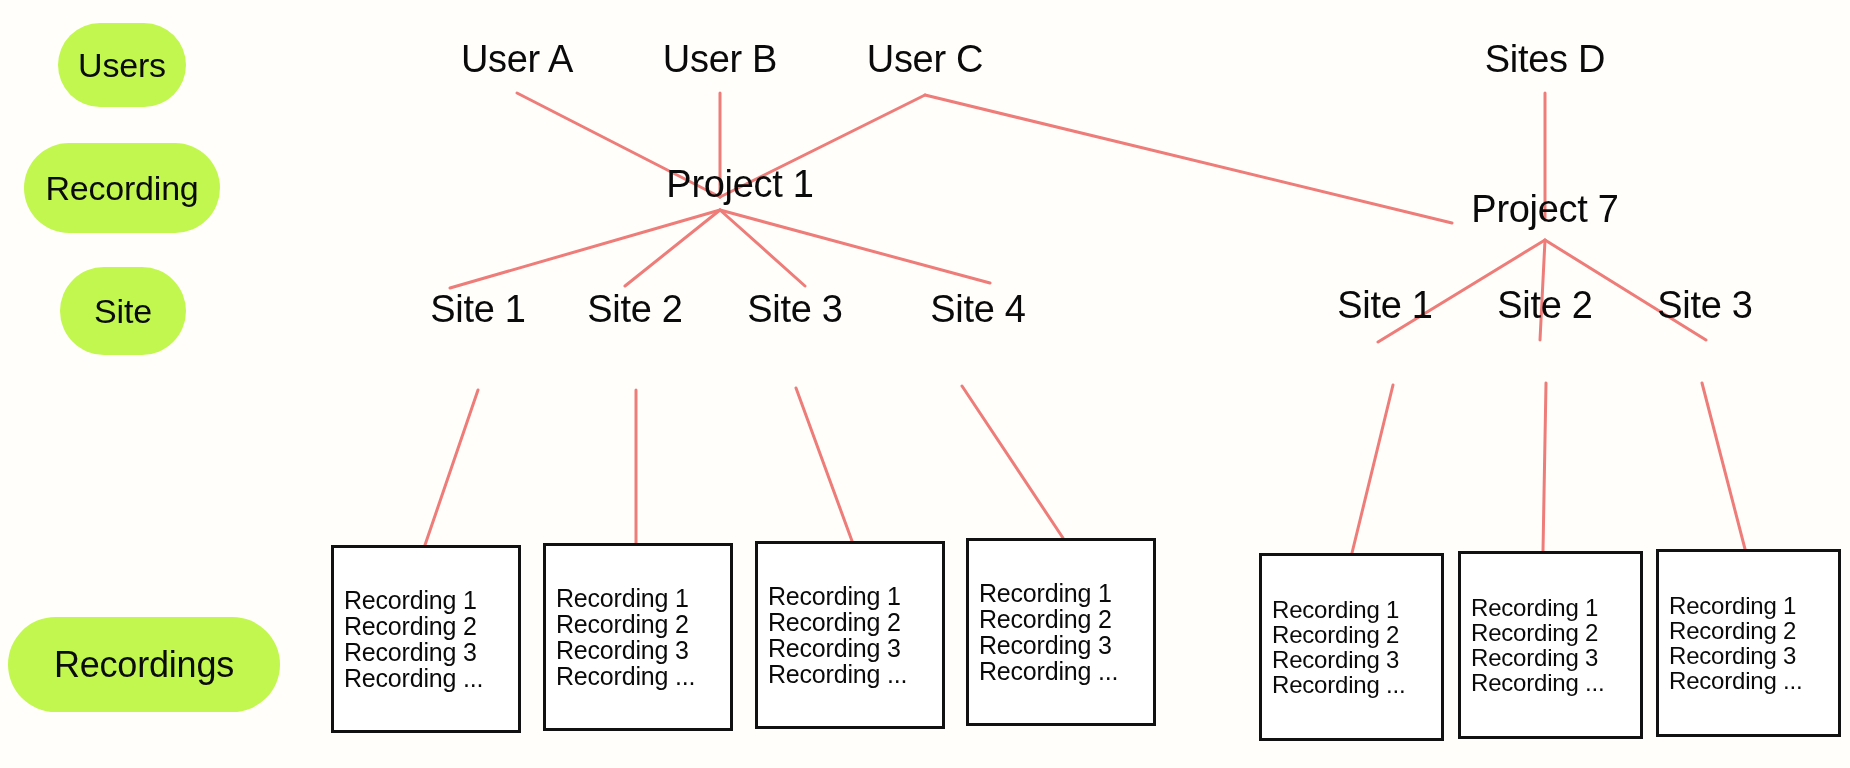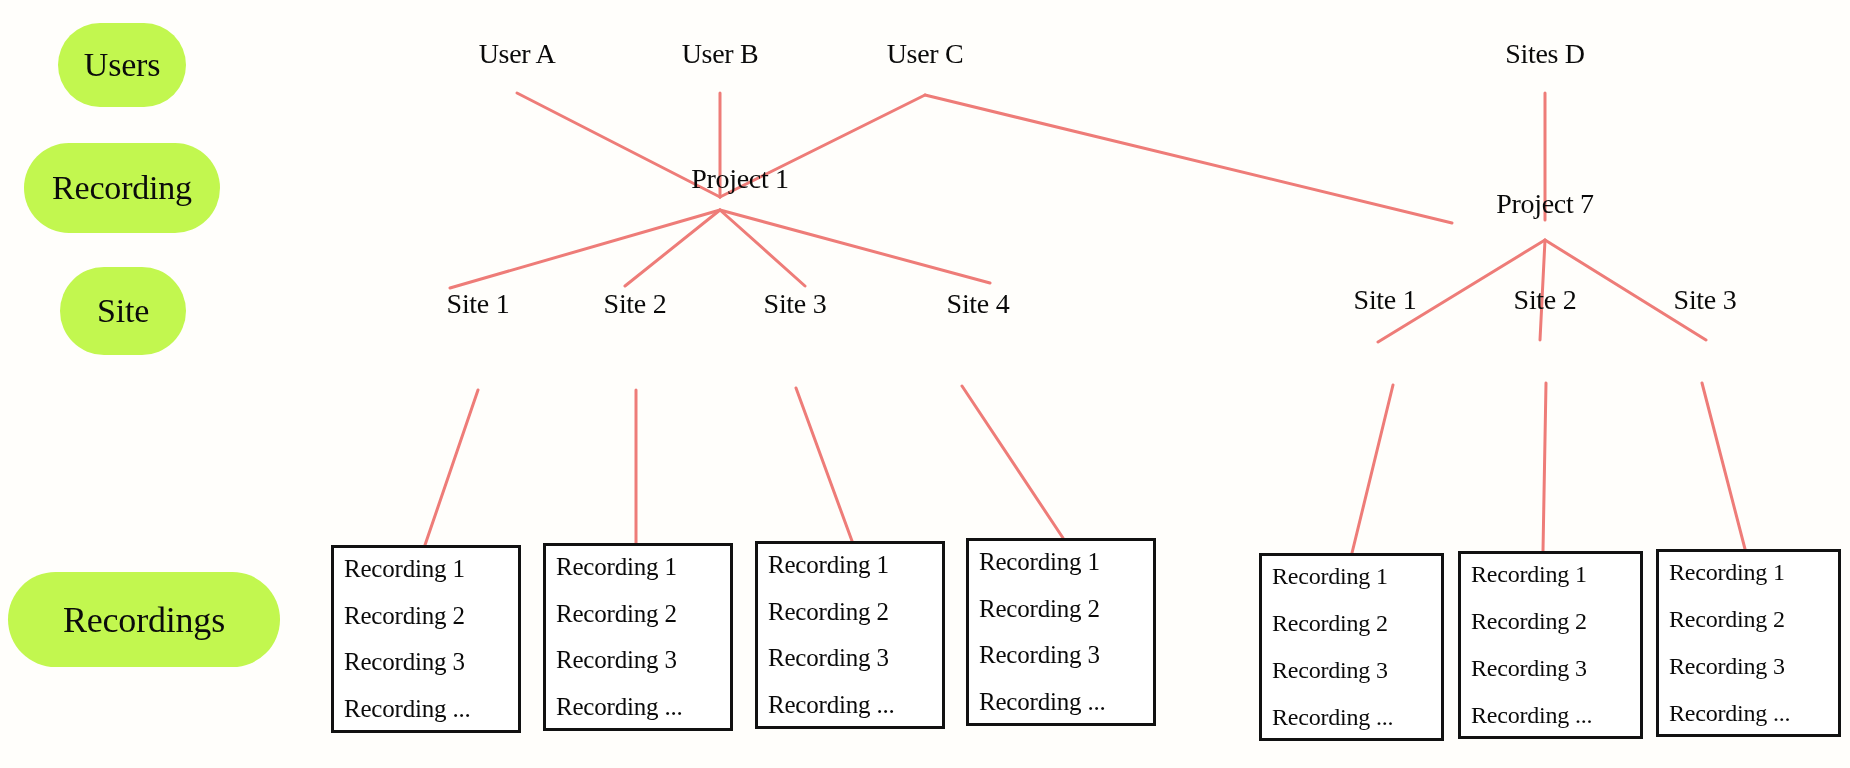--- a/index.html
+++ b/index.html
@@ -9,21 +9,20 @@
   }
   body {
     font-family: "Liberation Sans", sans-serif;
   }
   #canvas {
     position: relative;
     width: 1850px;
     height: 768px;
     background: #fffefb;
     overflow: hidden;
-    font-family: Liberation Serif, serif;
   }
   #edges {
     position: absolute;
     left: 0;
     top: 0;
     width: 1850px;
     height: 768px;
     pointer-events: none;
   }
   .pill {
@@ -35,33 +34,33 @@
     border-radius: 999px;
     color: #0b0b0b;
     font-weight: 400;
     letter-spacing: -0.2px;
     white-space: nowrap;
   }
   .node-label {
     position: absolute;
     color: #0a0a0a;
     white-space: nowrap;
-    font-size: 28px;
+    font-size: 38px;
     letter-spacing: -0.3px;
     transform: translateX(-50%);
     text-align: center;
   }
   .rec-box {
     position: absolute;
     box-sizing: border-box;
     border: 3px solid #111111;
     background: #ffffff;
     display: flex;
     flex-direction: column;
-    justify-content: space-between;
+    justify-content: center;
     padding: 8px 0 8px 10px;
   }
   .rec-item {
     font-size: 25px;
     color: #0a0a0a;
     line-height: 1.05;
     white-space: nowrap;
     letter-spacing: -0.2px;
   }
 </style>
@@ -87,21 +86,21 @@
       <polyline points="796,388 852,541" fill="none" stroke="#ee7c78" stroke-width="3" stroke-linecap="round" stroke-linejoin="round"></polyline>
       <polyline points="962,386 1063,538" fill="none" stroke="#ee7c78" stroke-width="3" stroke-linecap="round" stroke-linejoin="round"></polyline>
       <polyline points="1393,385 1352,553" fill="none" stroke="#ee7c78" stroke-width="3" stroke-linecap="round" stroke-linejoin="round"></polyline>
       <polyline points="1546,383 1543,551" fill="none" stroke="#ee7c78" stroke-width="3" stroke-linecap="round" stroke-linejoin="round"></polyline>
       <polyline points="1702,383 1745,549" fill="none" stroke="#ee7c78" stroke-width="3" stroke-linecap="round" stroke-linejoin="round"></polyline>
     </svg>
   <div id="legend-layer">
       <div class="pill" style="left: 58px; top: 23px; width: 128px; height: 84px; font-size: 34px; background: rgb(194, 247, 79);">Users</div>
       <div class="pill" style="left: 24px; top: 143px; width: 196px; height: 90px; font-size: 34px; background: rgb(194, 247, 79);">Recording</div>
       <div class="pill" style="left: 60px; top: 267px; width: 126px; height: 88px; font-size: 34px; background: rgb(194, 247, 79);">Site</div>
-      <div class="pill" style="left: 8px; top: 572px; width: 272px; height: 95px; font-size: 36px; background: rgb(194, 247, 79);">Recordings</div>
+      <div class="pill" style="left: 8px; top: 617px; width: 272px; height: 95px; font-size: 36px; background: rgb(194, 247, 79);">Recordings</div>
     </div>
   <div id="nodes-layer">
       <div class="node-label" style="left: 517px; top: 38px;">User A</div>
       <div class="node-label" style="left: 720px; top: 38px;">User B</div>
       <div class="node-label" style="left: 925px; top: 38px; text-align: right;">User C</div>
       <div class="node-label" style="left: 1545px; top: 38px;">Sites D</div>
       <div class="node-label" style="left: 720px; top: 163px; margin-left: 20px;">Project 1</div>
       <div class="node-label" style="left: 1545px; top: 188px;">Project 7</div>
       <div class="node-label" style="left: 478px; top: 288px;">Site 1</div>
       <div class="node-label" style="left: 635px; top: 288px;">Site 2</div>

